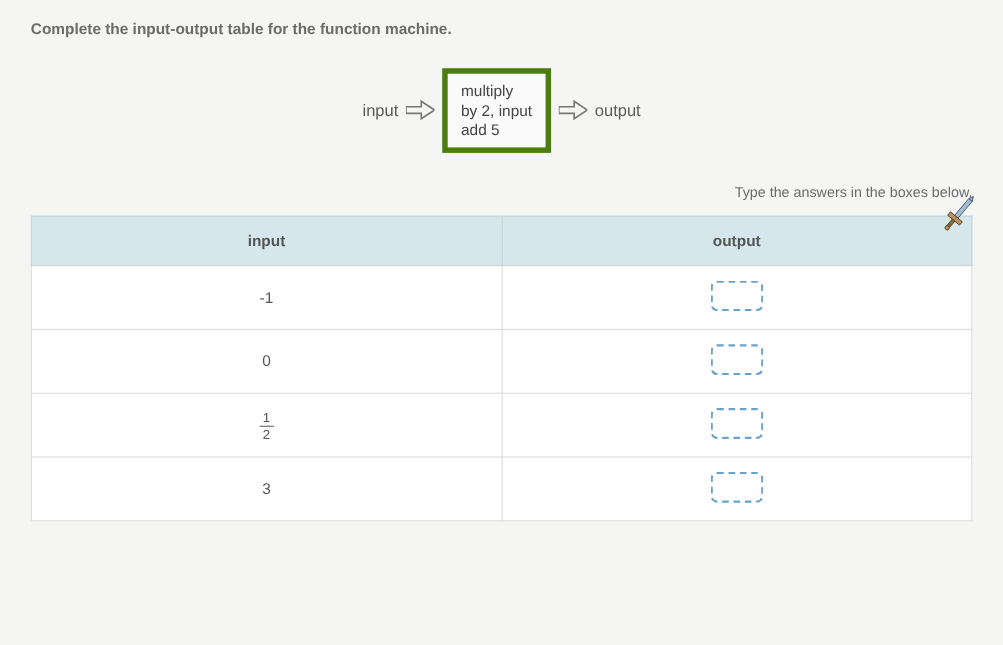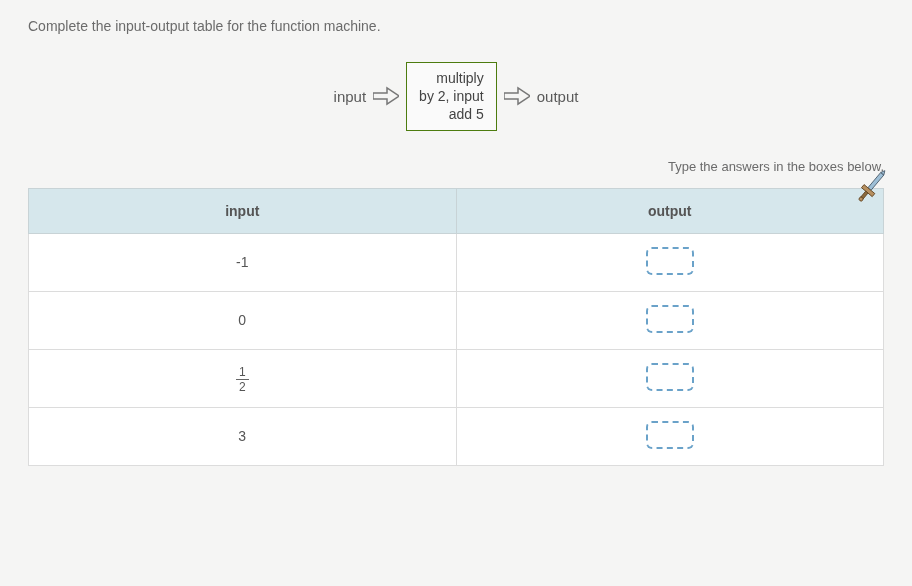--- a/index.html
+++ b/index.html
@@ -9,21 +9,21 @@
       width: 912px;
       height: 586px;
       padding: 18px 28px;
       color: #5a5a5a;
       position: relative;
       overflow: hidden;
     }
     .instruction {
       font-size: 14px;
       color: #6b6b6b;
-      font-weight: 400;
+      font-weight: 700;
       margin-bottom: 28px;
     }
     .machine {
       display: flex;
       align-items: center;
       justify-content: center;
       gap: 6px;
       margin-bottom: 28px;
     }
     .machine-label {
@@ -32,24 +32,24 @@
     }
     .arrow {
       width: 28px;
       height: 22px;
       display: flex;
       align-items: center;
       justify-content: center;
     }
     .arrow svg { display: block; }
     .rule-box {
-      border: 1px solid #4d7c0f;
+      border: 5px solid #4d7c0f;
       background: #fafafa;
       padding: 6px 12px;
-      text-align: right;
+      text-align: left;
       font-size: 14px;
       line-height: 1.3;
       color: #444;
     }
     .sub-instruction {
       font-size: 13px;
       color: #6b6b6b;
       margin-bottom: 14px;
       text-align: right;
     }

